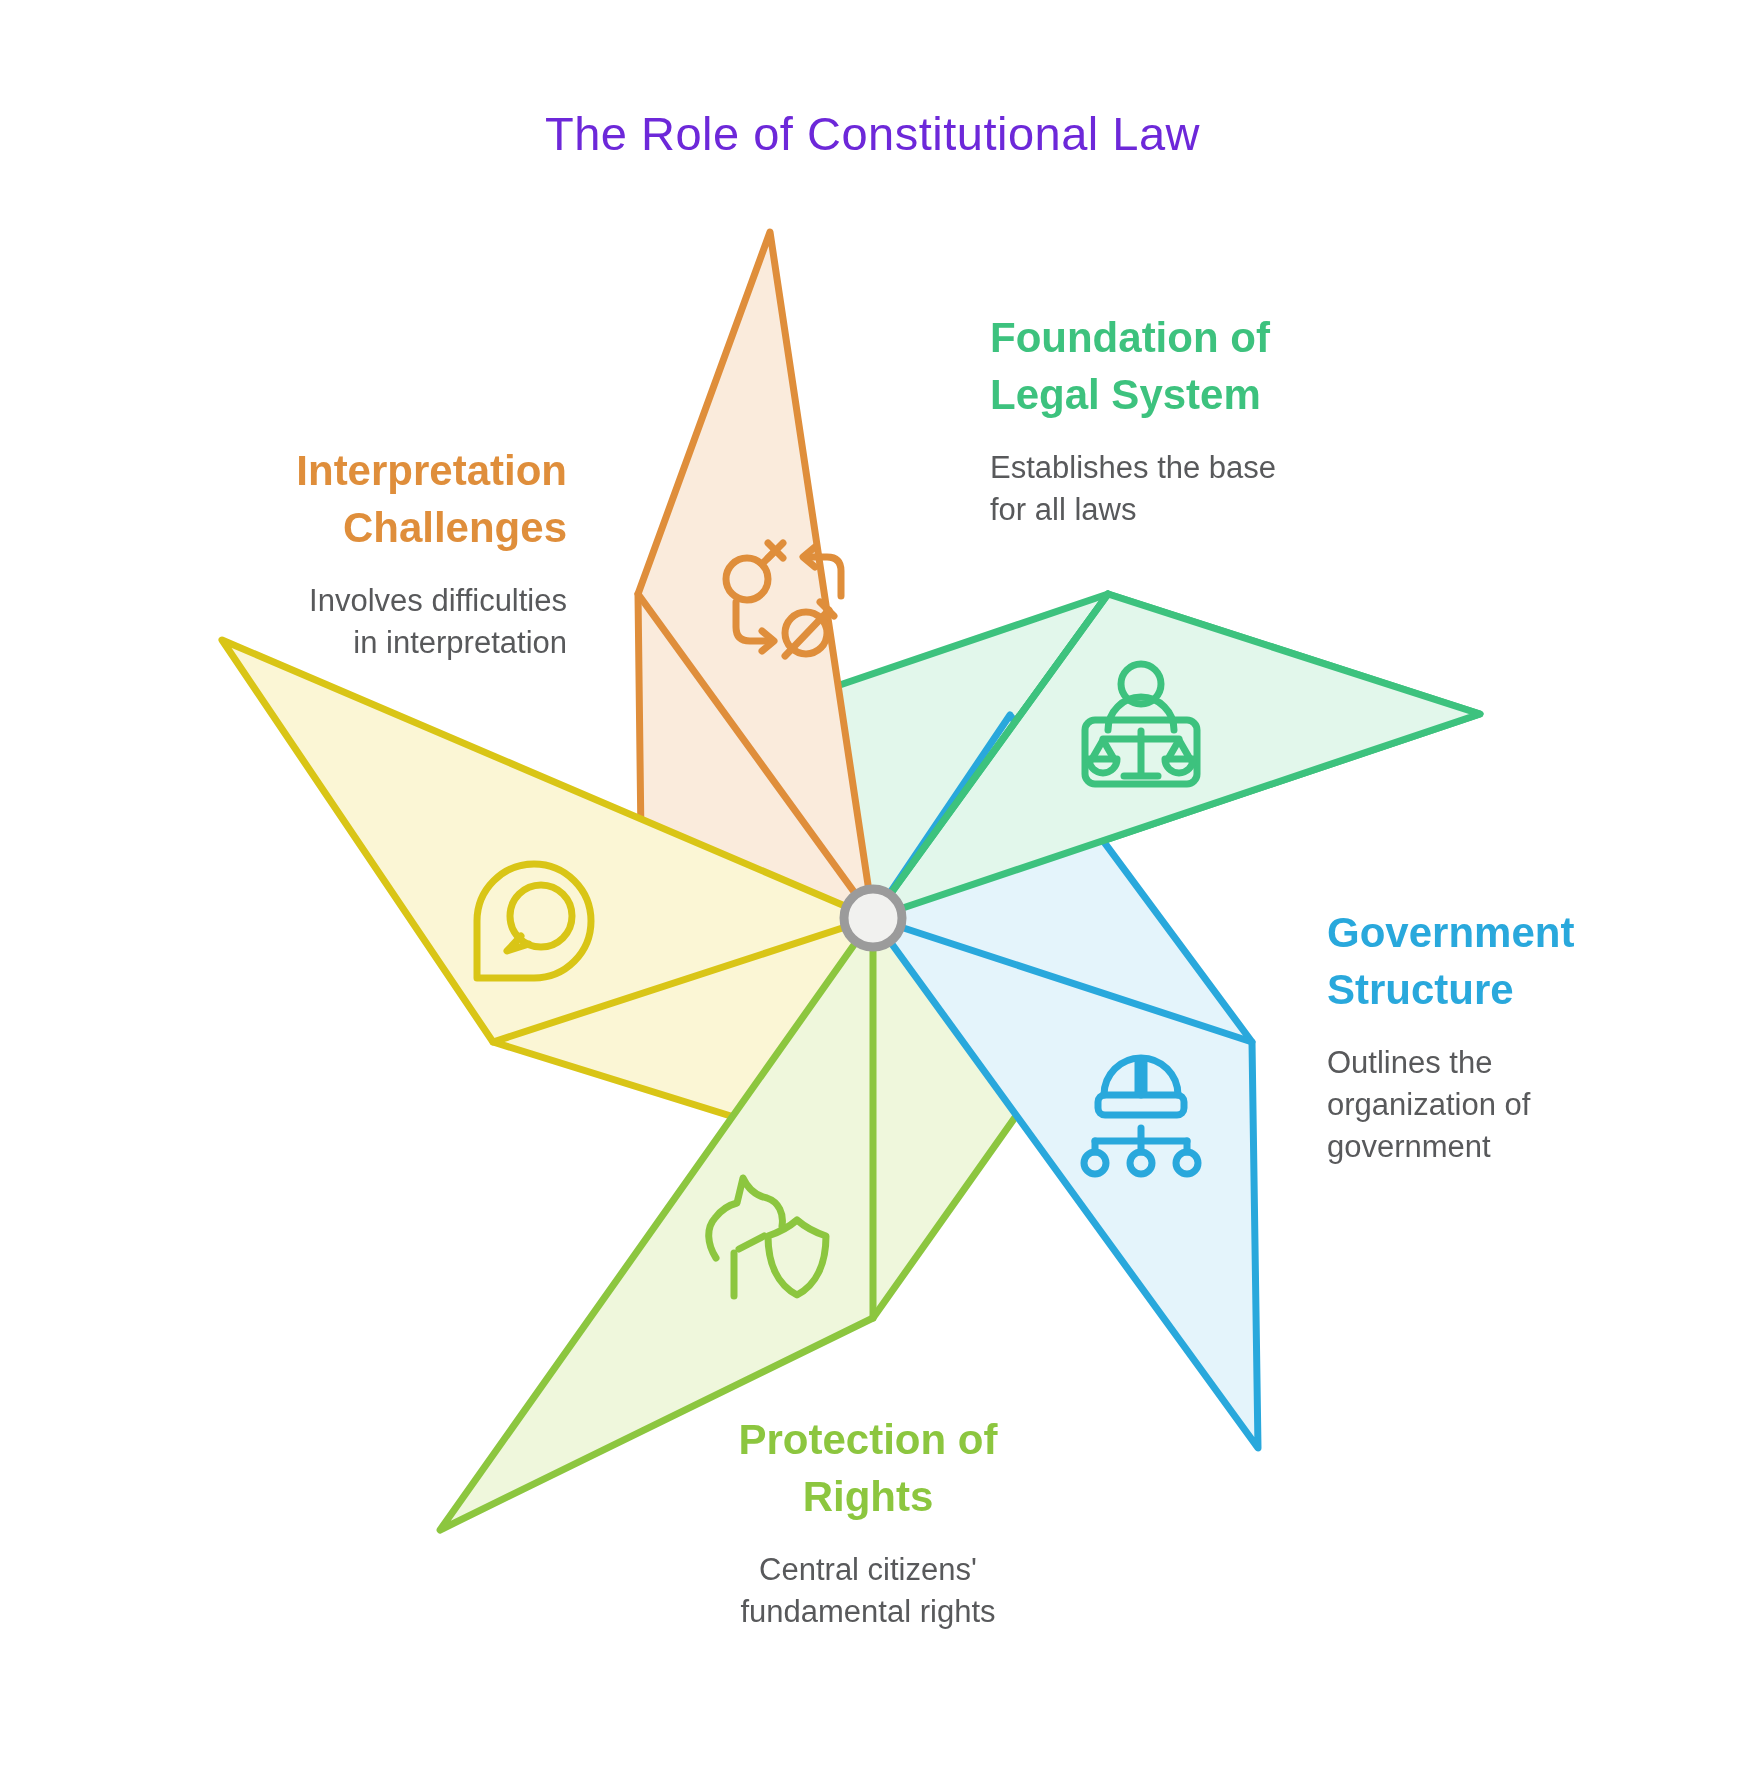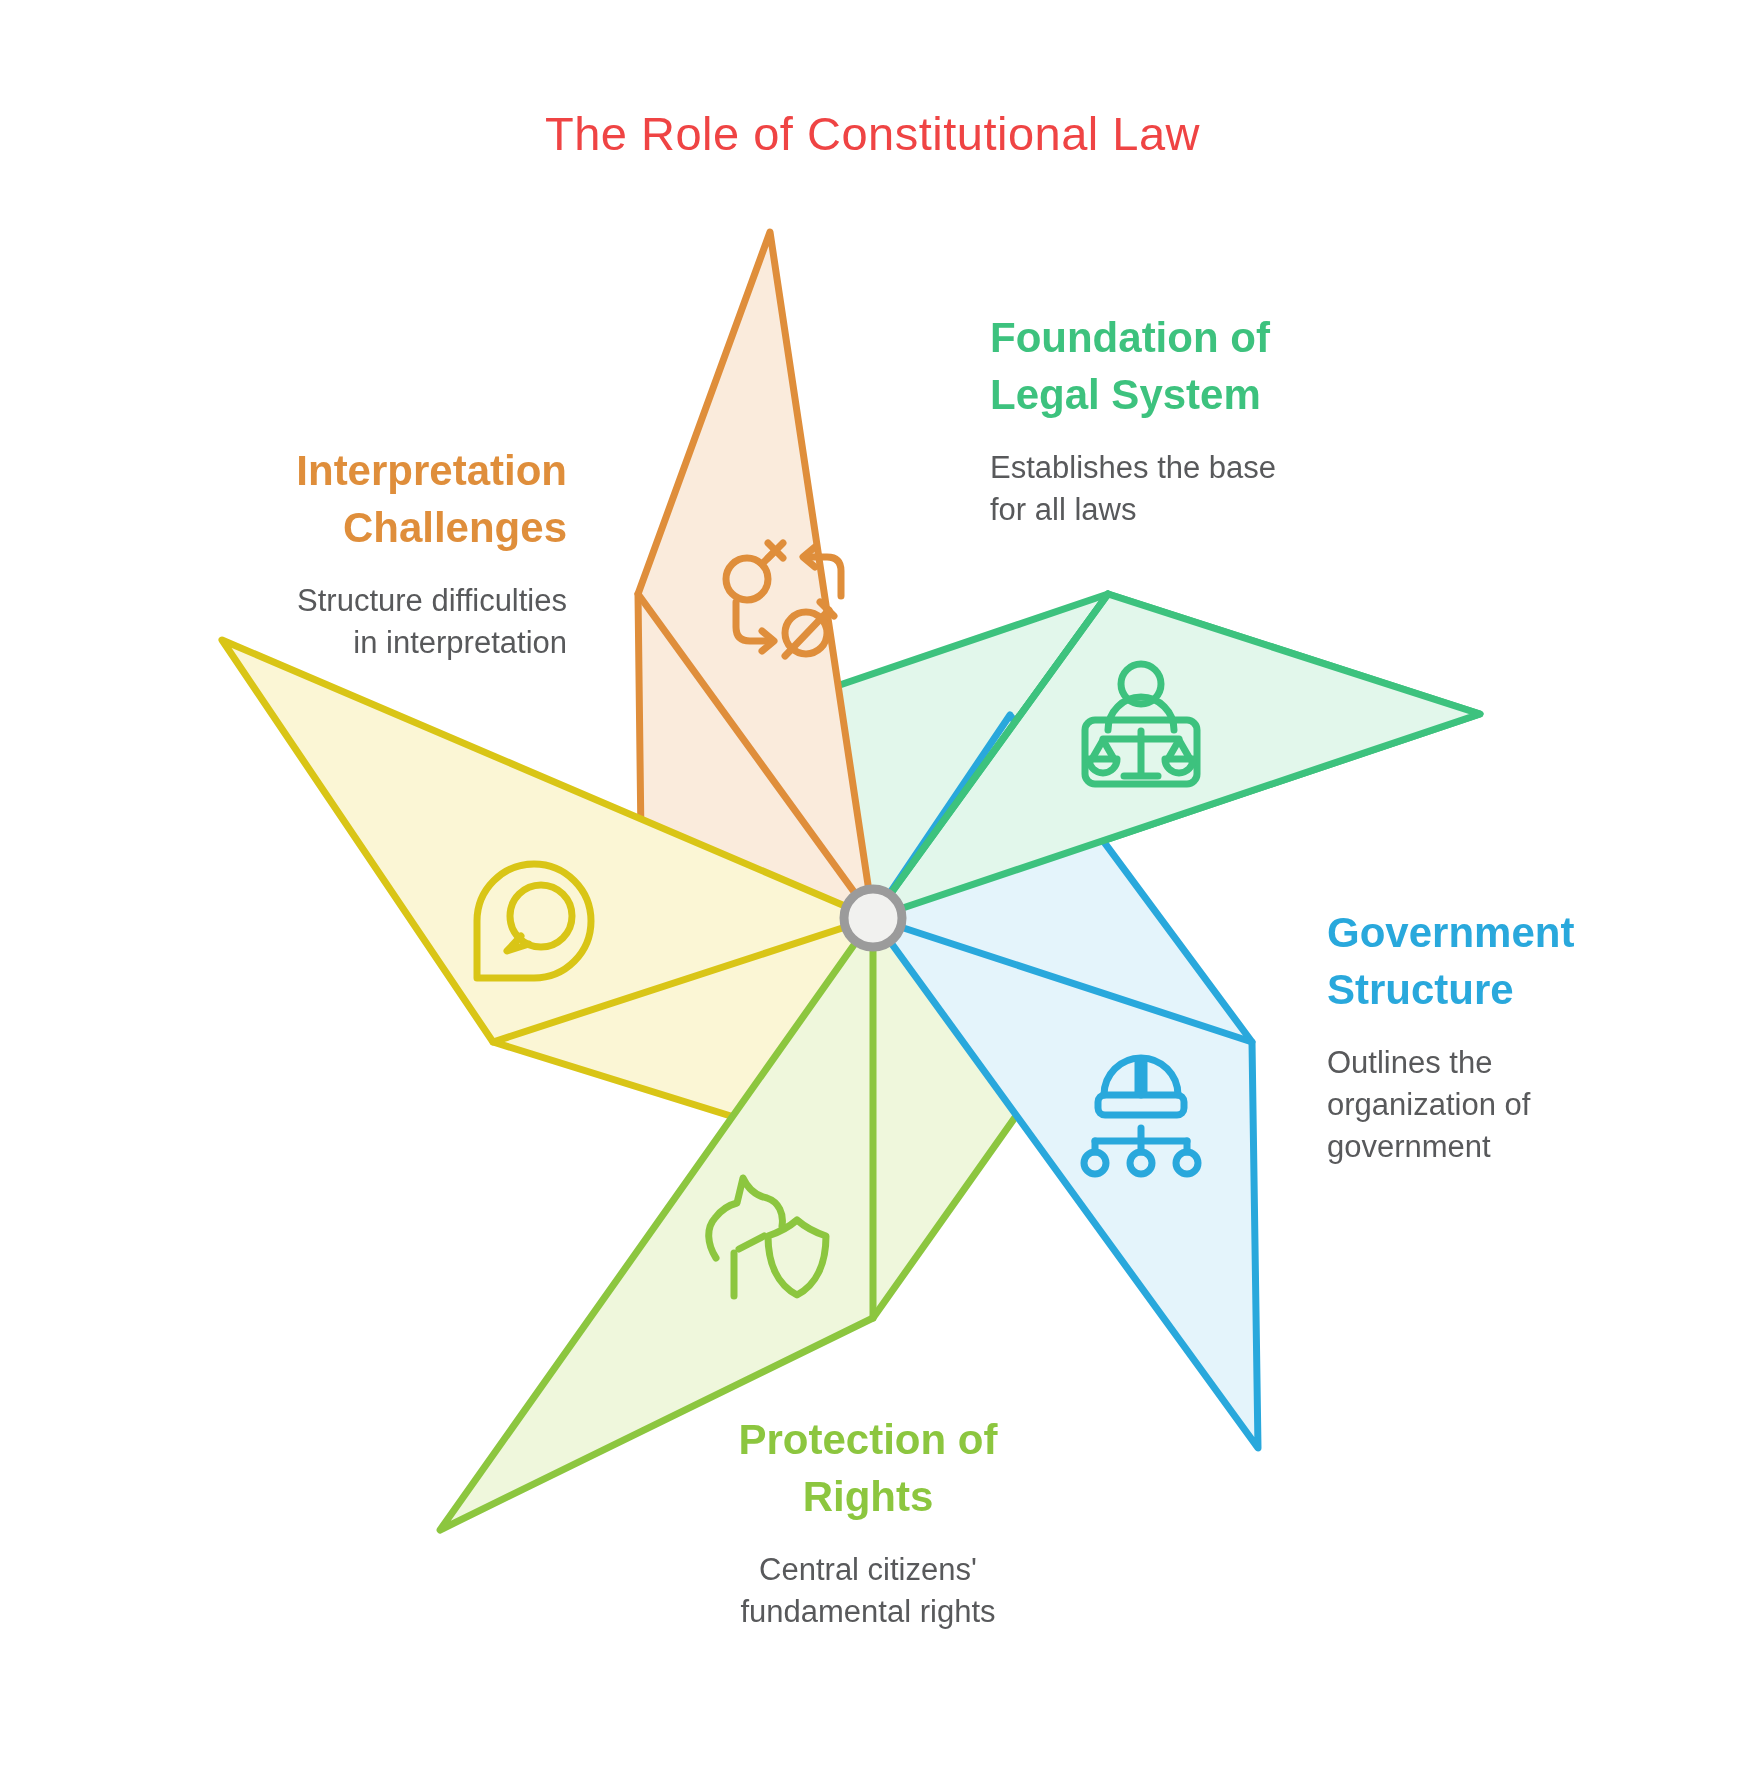--- a/index.html
+++ b/index.html
@@ -7,21 +7,21 @@
     position:relative;
     width:1745px;height:1775px;
     background:#ffffff;
     font-family:"Liberation Sans", sans-serif;
     overflow:hidden;
   }
   #pinwheel-svg{position:absolute;left:0;top:0;}
   #title{
     position:absolute;left:0;top:106px;width:100%;
     text-align:center;font-size:47px;font-weight:400;
-    color:#ef4444;letter-spacing:0.5px;
+    color:#6d28d9;letter-spacing:0.5px;
   }
   .label{position:absolute;}
   .label .h{
     font-size:42px;font-weight:700;line-height:1.35;
     white-space:pre-line;
   }
   .label .b{
     font-size:31px;font-weight:400;line-height:1.35;
     color:#58595B;white-space:pre-line;margin-top:24px;
   }
@@ -133,17 +133,17 @@
     <div class="h" style="color: rgb(140, 198, 63);">Protection of
 Rights</div>
     <div class="b">Central citizens'
 fundamental rights</div>
   </div>
 
 
   <div class="label lbl-interpretation">
     <div class="h" style="color: rgb(223, 142, 59); margin-top: 48px;">Interpretation
 Challenges</div>
-    <div class="b">Structure difficulties
+    <div class="b">Involves difficulties
 in interpretation</div>
   </div>
 
 </div>
 
 </body></html>

